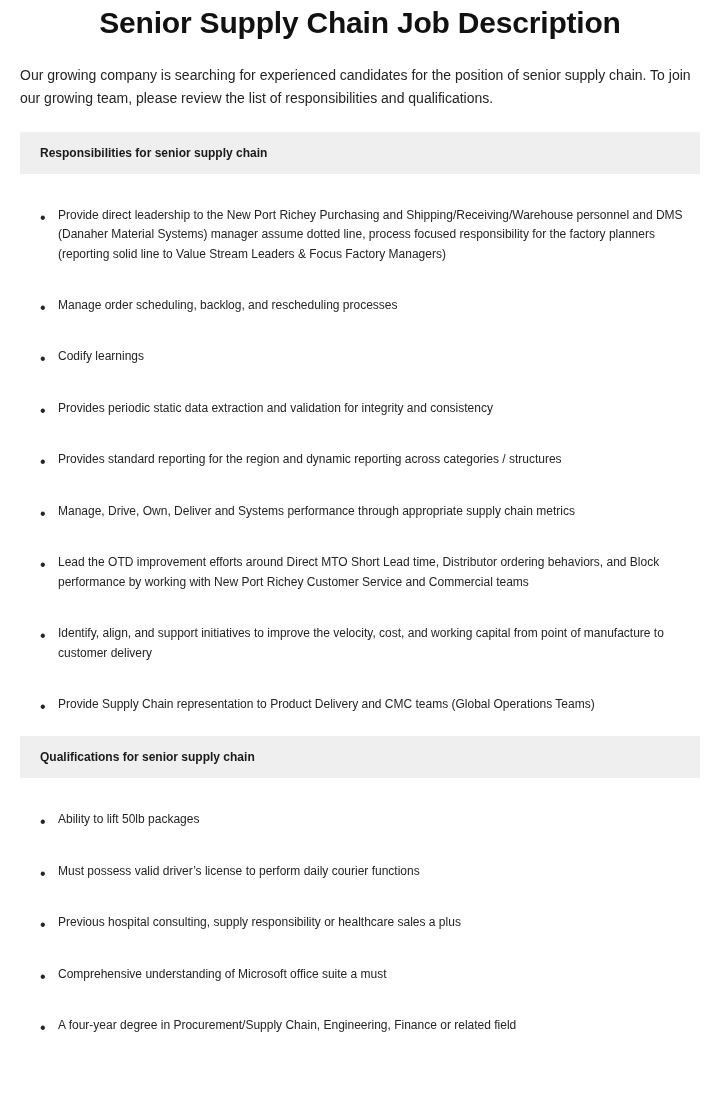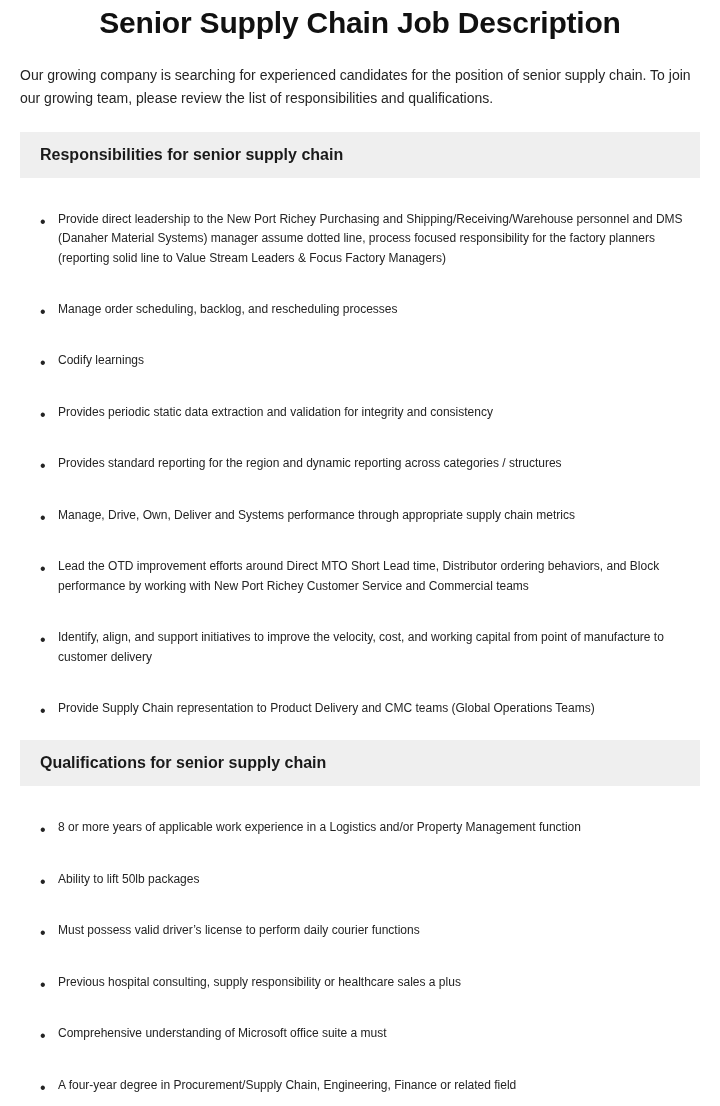--- a/index.html
+++ b/index.html
@@ -29,21 +29,21 @@
     color: #111111;
   }
   .intro {
     font-size: 14px;
     line-height: 1.65;
     margin: 0 0 22px 0;
     color: #242424;
   }
   .section-header {
     background: #efefef;
-    font-size: 16px;
+    font-size: 12px;
     font-weight: bold;
     color: #1a1a1a;
     padding: 14px 20px;
     margin: 0 0 16px 0;
     box-sizing: border-box;
   }
   .section-gap {
     height: 14px;
   }
   ul.bullets {
@@ -91,21 +91,20 @@
     <li>Lead the OTD improvement efforts around Direct MTO Short Lead time, Distributor ordering behaviors, and Block performance by working with New Port Richey Customer Service and Commercial teams</li>
     <li>Identify, align, and support initiatives to improve the velocity, cost, and working capital from point of manufacture to customer delivery</li>
     <li>Provide Supply Chain representation to Product Delivery and CMC teams (Global Operations Teams)</li>
   </ul>
 
   <div class="section-gap"></div>
 
   <div class="section-header">Qualifications for senior supply chain</div>
 
   <ul class="bullets">
-    <li>8 or more years of applicable work experience in a Logistics and/or Property Management function</li>
     <li>Ability to lift 50lb packages</li>
     <li>Must possess valid driver’s license to perform daily courier functions</li>
     <li>Previous hospital consulting, supply responsibility or healthcare sales a plus</li>
     <li>Comprehensive understanding of Microsoft office suite a must</li>
     <li>A four-year degree in Procurement/Supply Chain, Engineering, Finance or related field</li>
   </ul>
 
 </div>
 
 </body></html>

